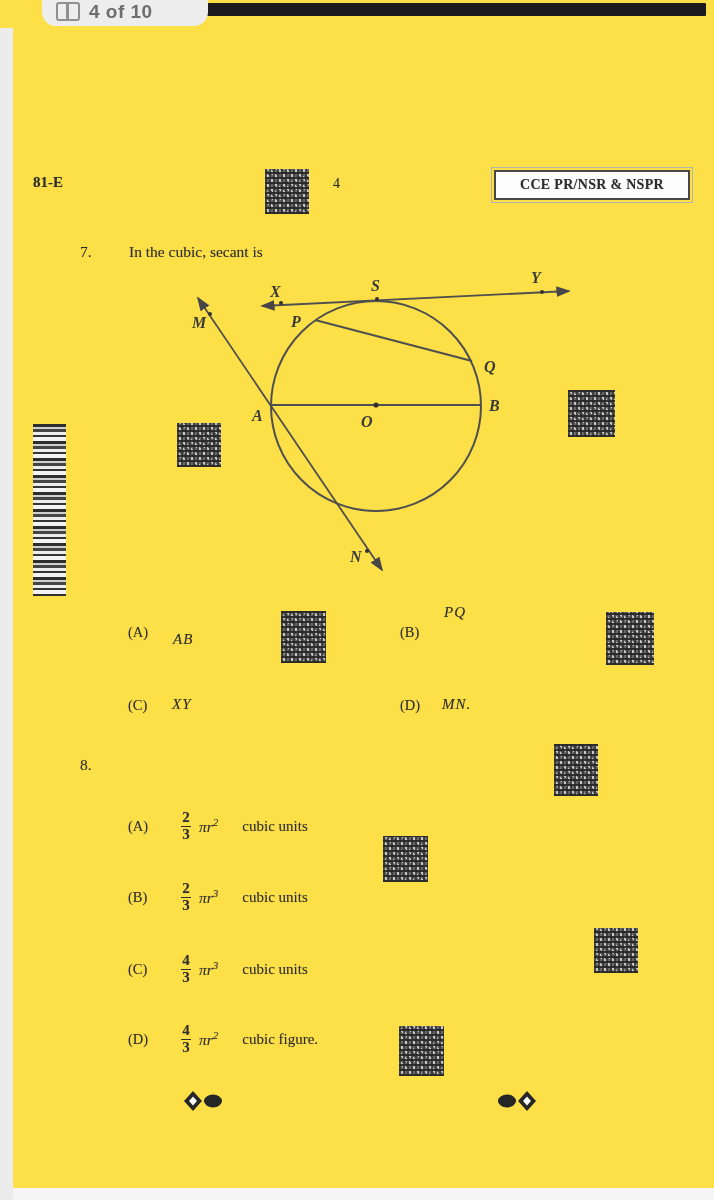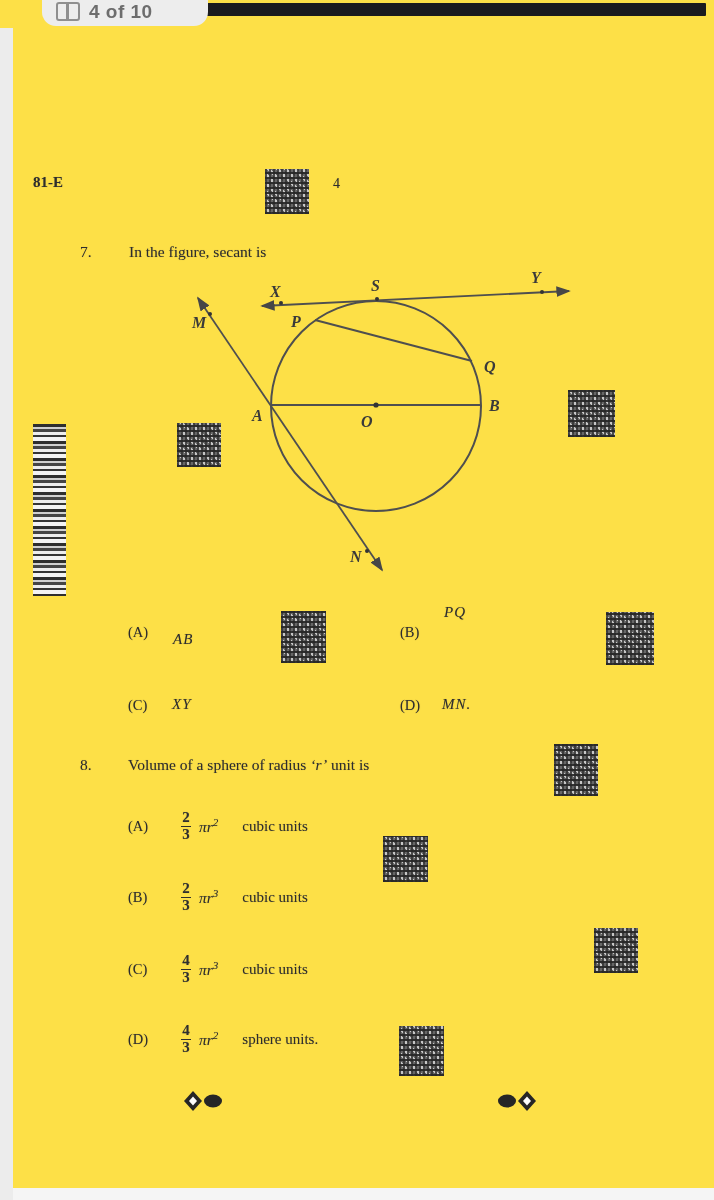--- a/index.html
+++ b/index.html
@@ -72,23 +72,24 @@
   <div class="abs page-pill">
     <span class="pill-icon"></span>
     <span class="pill-text">4 of 10</span>
   </div>
   <div class="abs edge-strip"></div>
   <div class="abs bottom-band"></div>
 
   <div class="abs paper-code doc-text">81-E</div>
   <div class="abs qr" style="left:265px;top:169px;width:44px;height:45px;"></div>
   <div class="abs page-num doc-text">4</div>
+  <div class="abs exam-badge doc-text">CCE PR/NSR &amp; NSPR</div>
 
   <div class="abs q-number q7-number doc-text">7.</div>
-  <div class="abs q-text q7-text doc-text">In the figure, secant is</div>
+  <div class="abs q-text q7-text doc-text">In the cubic, secant is</div>
 
   <svg class="abs" style="left:150px;top:258px;" width="470" height="345" viewBox="150 258 470 345">
     <defs>
       <marker id="ah" markerWidth="9" markerHeight="8" refX="7" refY="3" orient="auto-start-reverse">
         <path d="M0,0 L8,3 L0,6 Z" fill="#474747"></path>
       </marker>
     </defs>
     <circle cx="376" cy="406" r="105" fill="none" stroke="#4f4f4f" stroke-width="2"></circle>
     <line x1="271" y1="405" x2="481" y2="405" stroke="#4f4f4f" stroke-width="2"></line>
     <line x1="315" y1="320" x2="472" y2="361" stroke="#4f4f4f" stroke-width="2"></line>
@@ -124,23 +125,20 @@
   <div class="abs opt-label doc-text" style="left:400px;top:624px;">(B)</div>
   <div class="abs opt-value doc-text" style="left:444px;top:604px;">PQ</div>
   <div class="abs qr" style="left:606px;top:612px;width:48px;height:53px;"></div>
 
   <div class="abs opt-label doc-text" style="left:128px;top:697px;">(C)</div>
   <div class="abs opt-value doc-text" style="left:172px;top:696px;">XY</div>
   <div class="abs opt-label doc-text" style="left:400px;top:697px;">(D)</div>
   <div class="abs opt-value doc-text" style="left:442px;top:696px;">MN.</div>
 
   <div class="abs q-number q8-number doc-text">8.</div>
-  <div class="abs q-text q8-text doc-text">
-    <span>Volume of a sphere of radius </span><span style="font-style:italic;">‘r’</span><span> unit is</span>
-  </div>
   <div class="abs qr" style="left:554px;top:744px;width:44px;height:52px;"></div>
 
   <div class="abs opt8-row doc-text" style="left:128px;top:806px;">
     <span class="opt-label">(A)</span>
     <span class="frac">
         <span class="num">2</span>
         <span class="den">3</span>
       </span>
     <span class="math-expr"><span>πr</span><sup>2</sup></span>
     <span class="suffix">cubic units</span>
@@ -168,21 +166,21 @@
     <span class="suffix">cubic units</span>
   </div>
 
   <div class="abs opt8-row doc-text" style="left:128px;top:1019px;">
     <span class="opt-label">(D)</span>
     <span class="frac">
         <span class="num">4</span>
         <span class="den">3</span>
       </span>
     <span class="math-expr"><span>πr</span><sup>2</sup></span>
-    <span class="suffix">sphere units.</span>
+    <span class="suffix">cubic figure.</span>
   </div>
   <div class="abs qr" style="left:399px;top:1026px;width:45px;height:50px;"></div>
 
   <svg class="abs" style="left:183px;top:1090px;" width="40" height="22" viewBox="0 0 40 22">
     <path d="M10,1 L19,11 L10,21 L1,11 Z" fill="#262626"></path>
     <path d="M10,6.5 L14,11 L10,15.5 L6,11 Z" fill="#fdfdfd"></path>
     <ellipse cx="30" cy="11" rx="9" ry="6.5" fill="#262626"></ellipse>
   </svg>
   <svg class="abs" style="left:497px;top:1090px;" width="40" height="22" viewBox="0 0 40 22">
     <ellipse cx="10" cy="11" rx="9" ry="6.5" fill="#262626"></ellipse>

